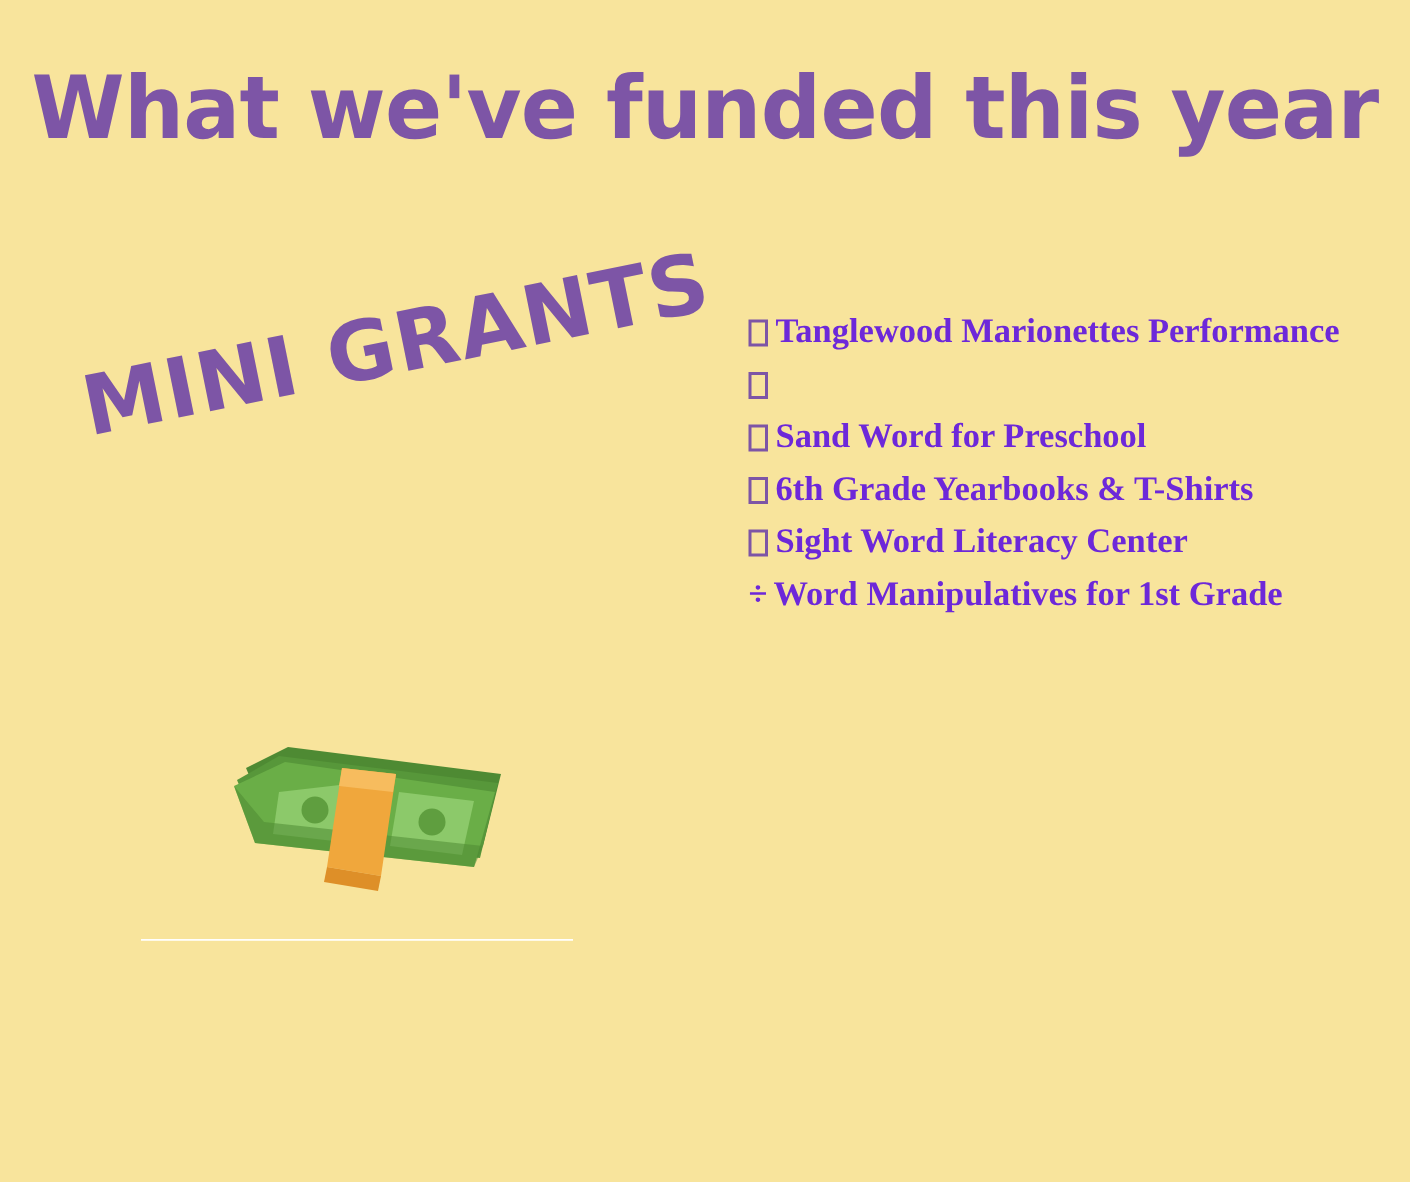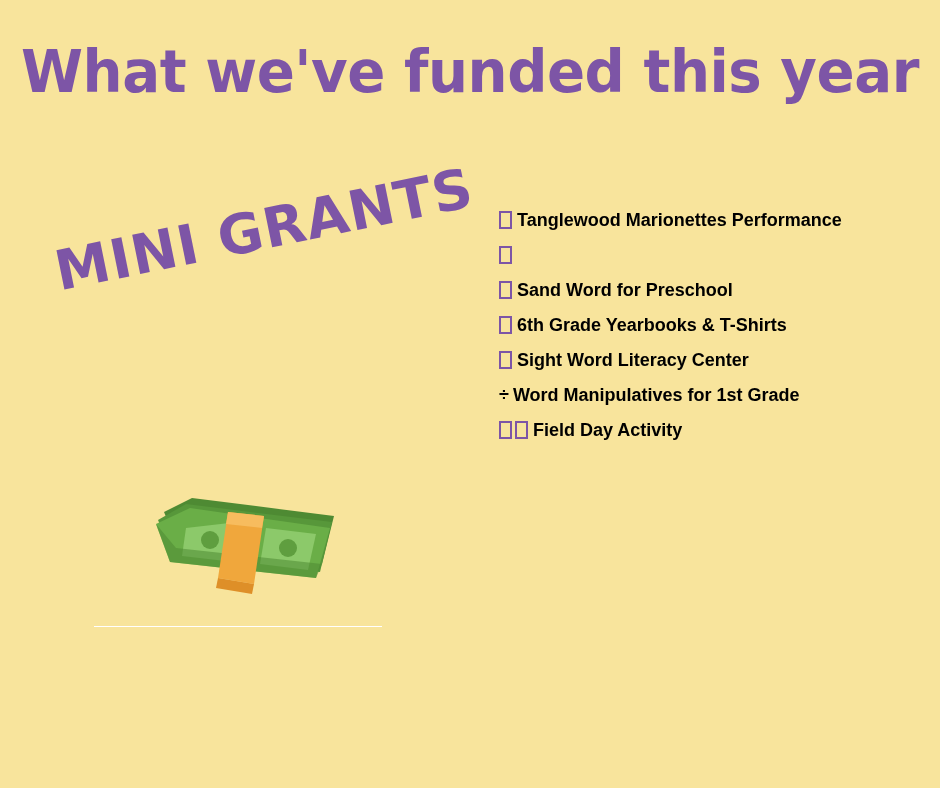--- a/index.html
+++ b/index.html
@@ -103,24 +103,24 @@
 
   
   #funded-list {
     position: absolute;
     left: 499px;
     top: 203px;
     width: 420px;
     margin: 0;
     padding: 0;
     list-style: none;
-    color: #000000;
-    font-family: Liberation Sans, sans-serif;
-    font-weight: bold;
-    font-size: 18px;
+    color: #6d28d9;
+    font-family: Liberation Serif, serif;
+    font-weight: bold;
+    font-size: 23px;
     line-height: 35px;
   }
   #funded-list li {
     margin: 0;
     padding: 0;
     white-space: normal;
   }
   .tofu {
     display: inline-block;
     width: 13px;
@@ -229,16 +229,15 @@
     </svg>
   </div>
 
   <ul id="funded-list">
       <li><span><span class="tofu"></span></span><span>Tanglewood Marionettes Performance</span></li>
       <li><span><span class="tofu"></span></span></li>
       <li><span><span class="tofu"></span></span><span>Sand Word for Preschool</span></li>
       <li><span><span class="tofu"></span></span><span>6th Grade Yearbooks &amp; T-Shirts</span></li>
       <li><span><span class="tofu"></span></span><span>Sight Word Literacy Center</span></li>
       <li><span><span class="lead-sym">÷</span></span><span>Word Manipulatives for 1st Grade</span></li>
-      <li><span><span class="tofu"></span><span class="tofu"></span></span><span>Field Day Activity</span></li>
     </ul>
 
 </div>
 
 </body></html>

